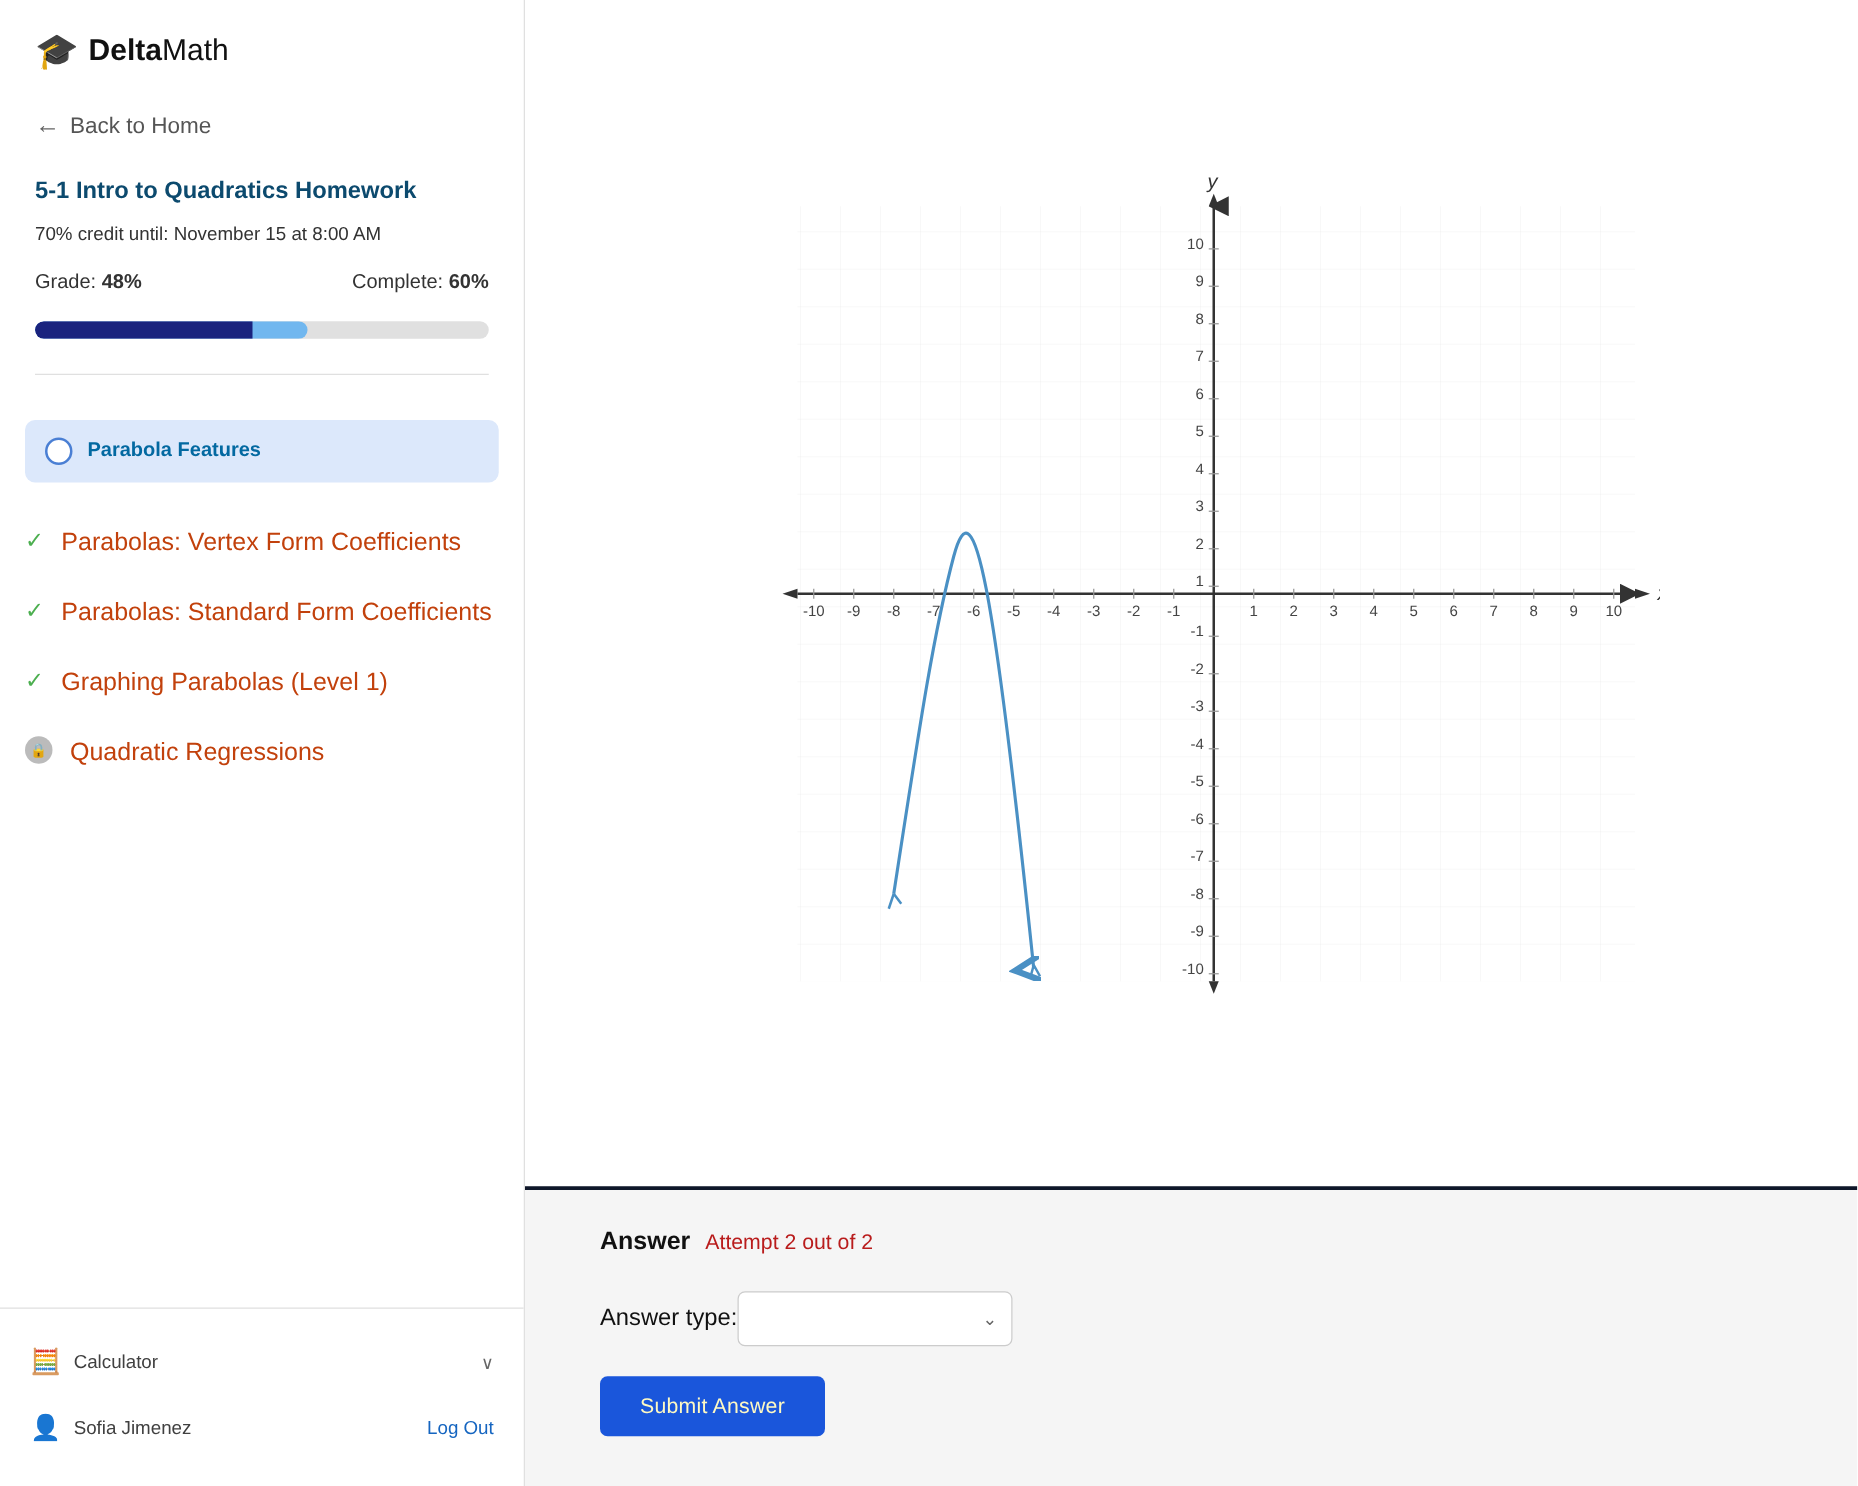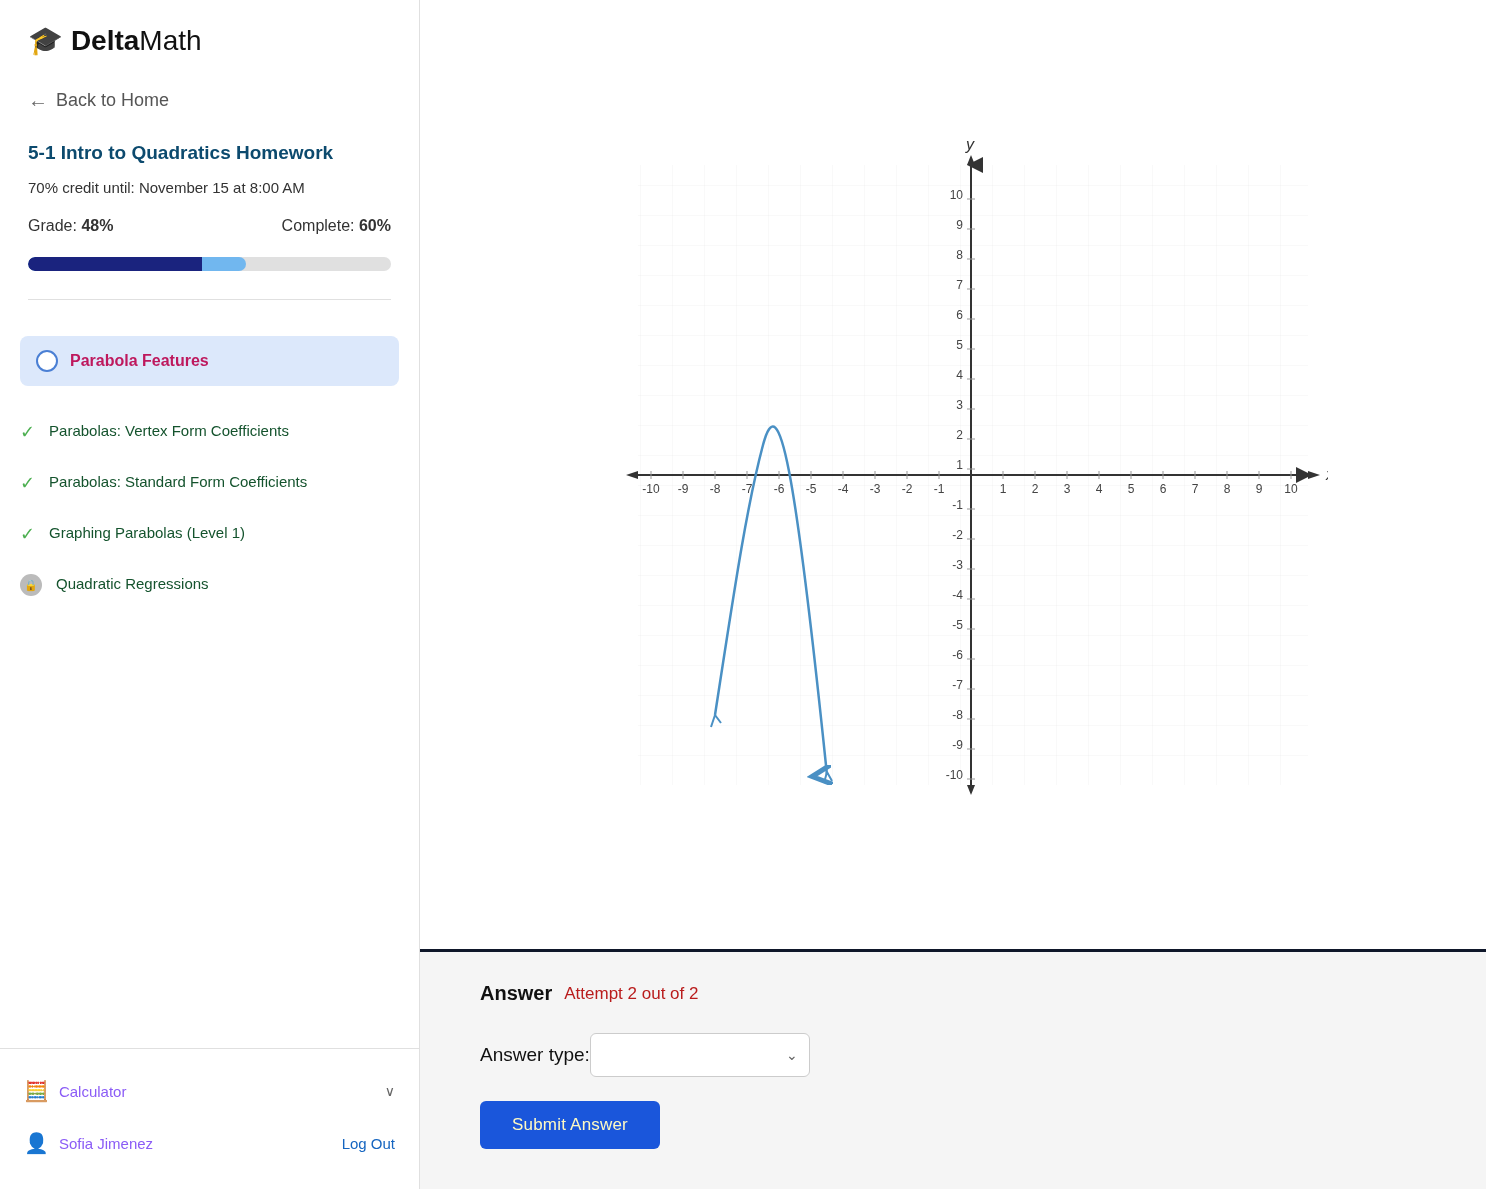--- a/index.html
+++ b/index.html
@@ -26,21 +26,21 @@
       align-items: center;
       gap: 8px;
       margin-bottom: 32px;
     }
 
     .logo-icon {
       font-size: 28px;
     }
 
     .logo-text {
-      font-size: 28px;
+      font-size: 24px;
       font-weight: 600;
       color: #111;
     }
     .logo-text span { font-weight: 400; }
 
     .back-link {
       display: flex;
       align-items: center;
       gap: 8px;
       color: #555;
@@ -130,21 +130,21 @@
       border-radius: 50%;
       border: 2px solid #4a7fd4;
       background: #fff;
       display: flex; align-items: center; justify-content: center;
       flex-shrink: 0;
     }
 
     .topic-active-label {
       font-size: 16px;
       font-weight: 700;
-      color: #be185d;
+      color: #0369a1;
     }
 
     .topic-list {
       padding: 0 20px;
     }
 
     .topic-item {
       display: flex;
       align-items: flex-start;
       gap: 14px;
@@ -165,22 +165,22 @@
       border-radius: 50%;
       background: #bbb;
       display: flex; align-items: center; justify-content: center;
       flex-shrink: 0;
       font-size: 11px;
       color: #fff;
       margin-top: 1px;
     }
 
     .topic-name {
-      font-size: 15px;
-      color: #14532d;
+      font-size: 20px;
+      color: #c2410c;
       line-height: 1.4;
     }
 
     .sidebar-footer {
       margin-top: auto;
       border-top: 1px solid #e0e0e0;
       padding: 16px 24px 0;
     }
 
     .footer-row {
@@ -196,21 +196,21 @@
       gap: 10px;
     }
 
     .calculator-icon {
       font-size: 20px;
       color: #555;
     }
 
     .footer-label {
       font-size: 15px;
-      color: #8b5cf6;
+      color: #404040;
       text-align: center;
     }
 
     .chevron-down {
       font-size: 14px;
       color: #666;
     }
 
     .user-icon {
       font-size: 20px;

